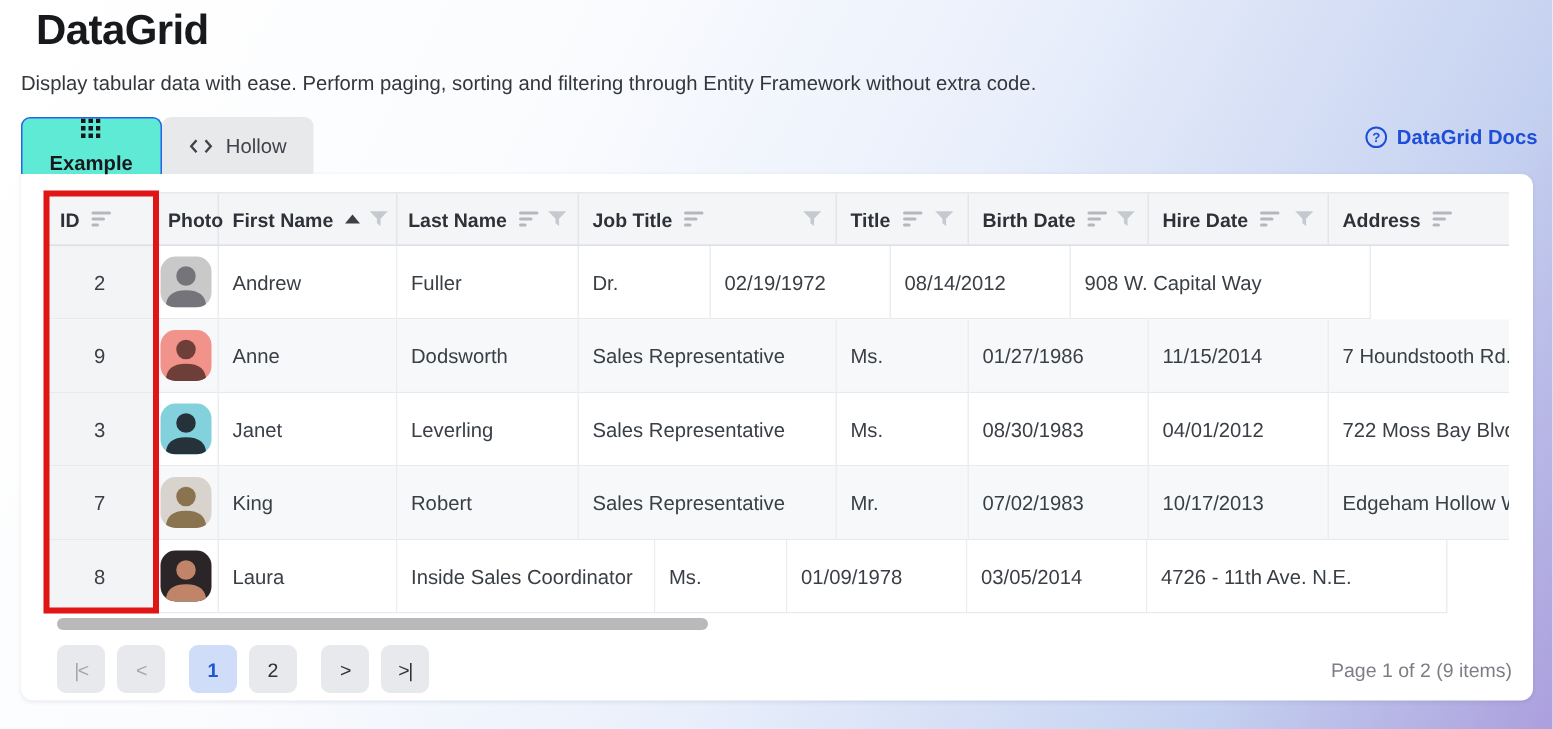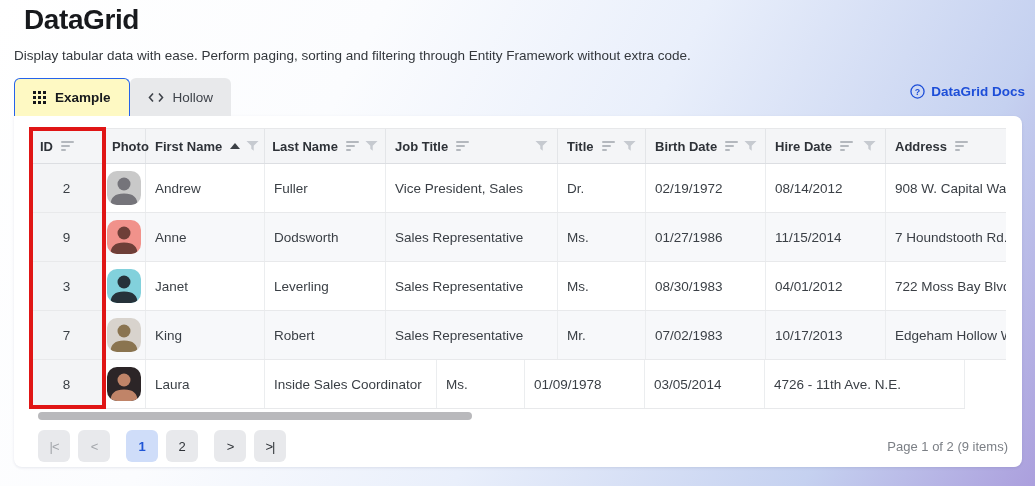--- a/index.html
+++ b/index.html
@@ -8,21 +8,21 @@
     width:1035px; height:486px; overflow:hidden; position:relative;
     font-family:"Liberation Sans", sans-serif;
     background:linear-gradient(118deg,#ffffff 0%,#fbfcfe 30%,#e9effb 55%,#c5d1f0 82%,#ab9fdd 100%);
   }
   .page-title { position:absolute; left:24px; top:4px; margin:0; font-size:28px; font-weight:700; color:#17191d; letter-spacing:-0.4px; }
   .page-subtitle { position:absolute; left:14px; top:48px; font-size:13.5px; color:#33373c; }
 
   
   .tabbar { position:absolute; left:14px; top:78px; height:38px; display:flex; z-index:2; }
   .tab { display:flex; align-items:center; gap:9px; padding:0 18px; font-size:13.5px; border-radius:6px 6px 0 0; cursor:pointer; }
-  .tab.active { background:#fef9c3; border:1px solid #2563eb; border-bottom:none; color:#17191d; font-weight:700; }
+  .tab.active { background:#5eead4; border:1px solid #2563eb; border-bottom:none; color:#17191d; font-weight:700;flex-direction:column; }
   .tab.inactive { background:#e8e9eb; color:#3f434a; }
   .tab .ticon { display:flex; align-items:center; }
   .docs-link { position:absolute; right:10px; top:84px; display:flex; align-items:center; gap:6px; color:#1d4ed8; font-size:13.5px; font-weight:600; cursor:pointer; }
 
   
   .card { position:absolute; left:14px; top:116px; width:1008px; height:351px; background:#ffffff; border-radius:0 8px 8px 8px; box-shadow:0 1px 3px rgba(30,40,90,.10); }
   .grid-wrap { margin:12px 16px 0 16px; width:976px; overflow:hidden; }
 
   .thead { display:flex; width:max-content; height:36px; background:#f4f5f7; border-bottom:1px solid #dcdee2; border-top:1px solid #e7e8ea; }
   .th { flex:none; display:flex; align-items:center; padding:0 9px; font-size:13px; font-weight:700; color:#2e3238; border-right:1px solid #e3e5e8; }
@@ -192,21 +192,20 @@
           <div class="td td-photo" style="width: 43px;">
             <span class="avatar" style="background:#c9c9c9">
               <svg viewBox="0 0 34 34" width="34" height="34">
                 <circle cx="17" cy="13" r="6.5" fill="#75747a"></circle>
                 <path d="M3.5 34 Q3.5 22.5 17 22.5 Q30.5 22.5 30.5 34 Z" fill="#75747a"></path>
               </svg>
             </span>
           </div>
           <div class="td td-first_name" style="width: 119px;">Andrew</div>
           <div class="td td-last_name" style="width: 121px;">Fuller</div>
-          <div class="td td-job_title" style="width: 172px;">Vice President, Sales</div>
           <div class="td td-title" style="width: 88px;">Dr.</div>
           <div class="td td-birth_date" style="width: 120px;">02/19/1972</div>
           <div class="td td-hire_date" style="width: 120px;">08/14/2012</div>
           <div class="td td-address" style="width: 200px;">908 W. Capital Way</div>
         </div>
         <div class="tr stripe">
           <div class="td td-id center" style="width: 73px;">9</div>
           <div class="td td-photo" style="width: 43px;">
             <span class="avatar" style="background:#f1928b">
               <svg viewBox="0 0 34 34" width="34" height="34">

